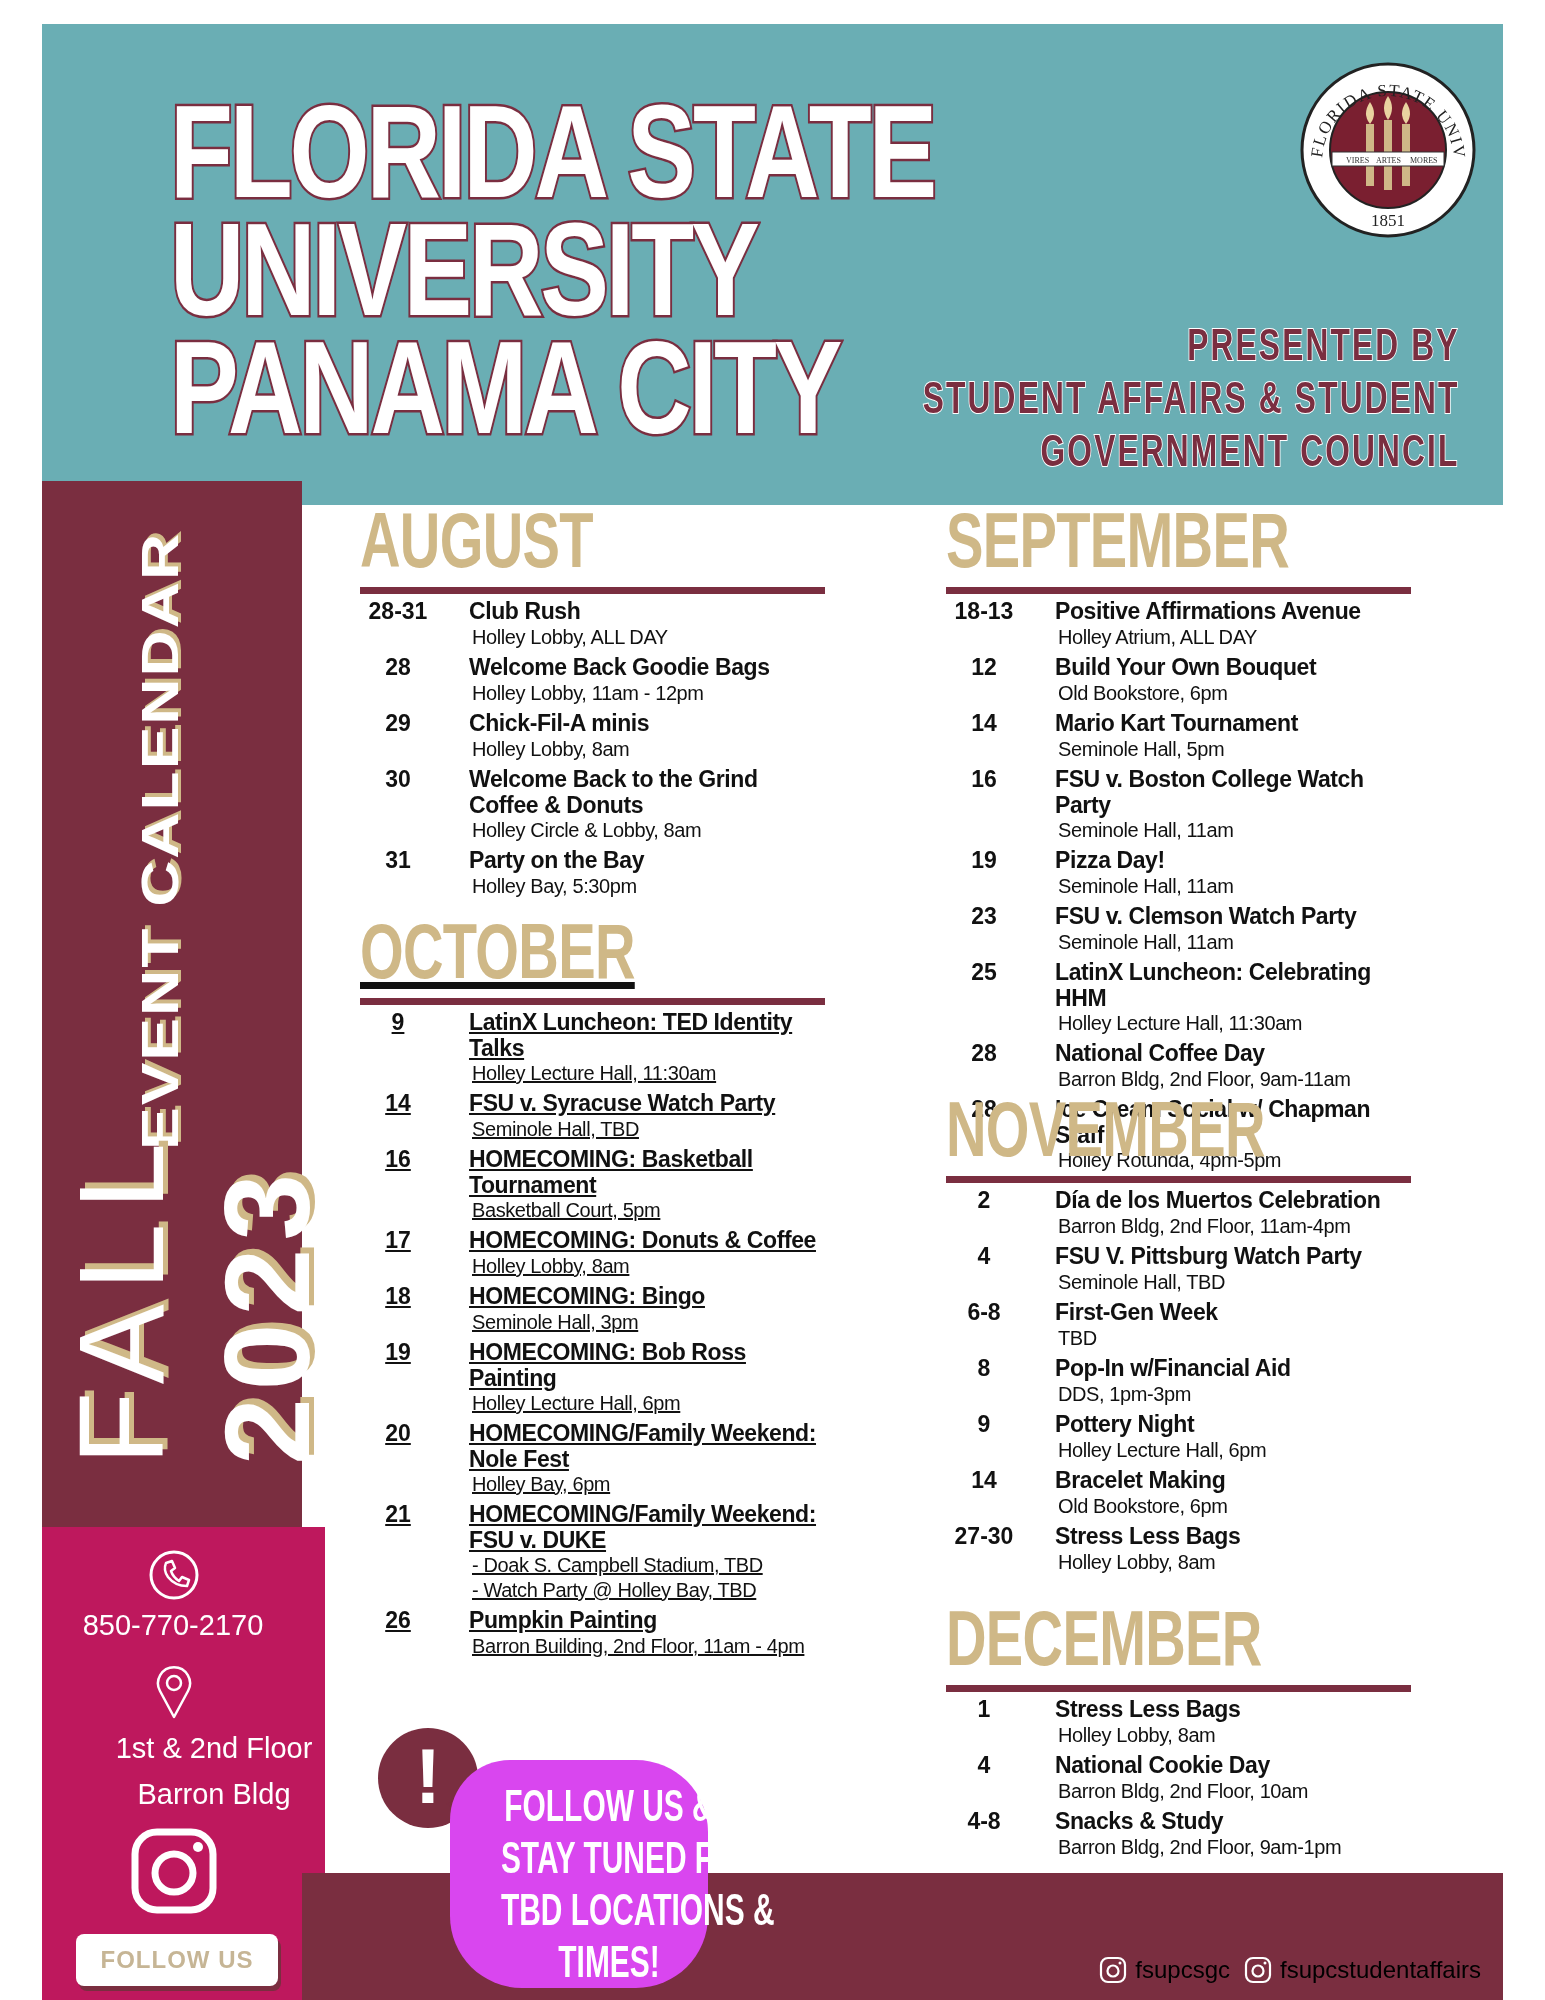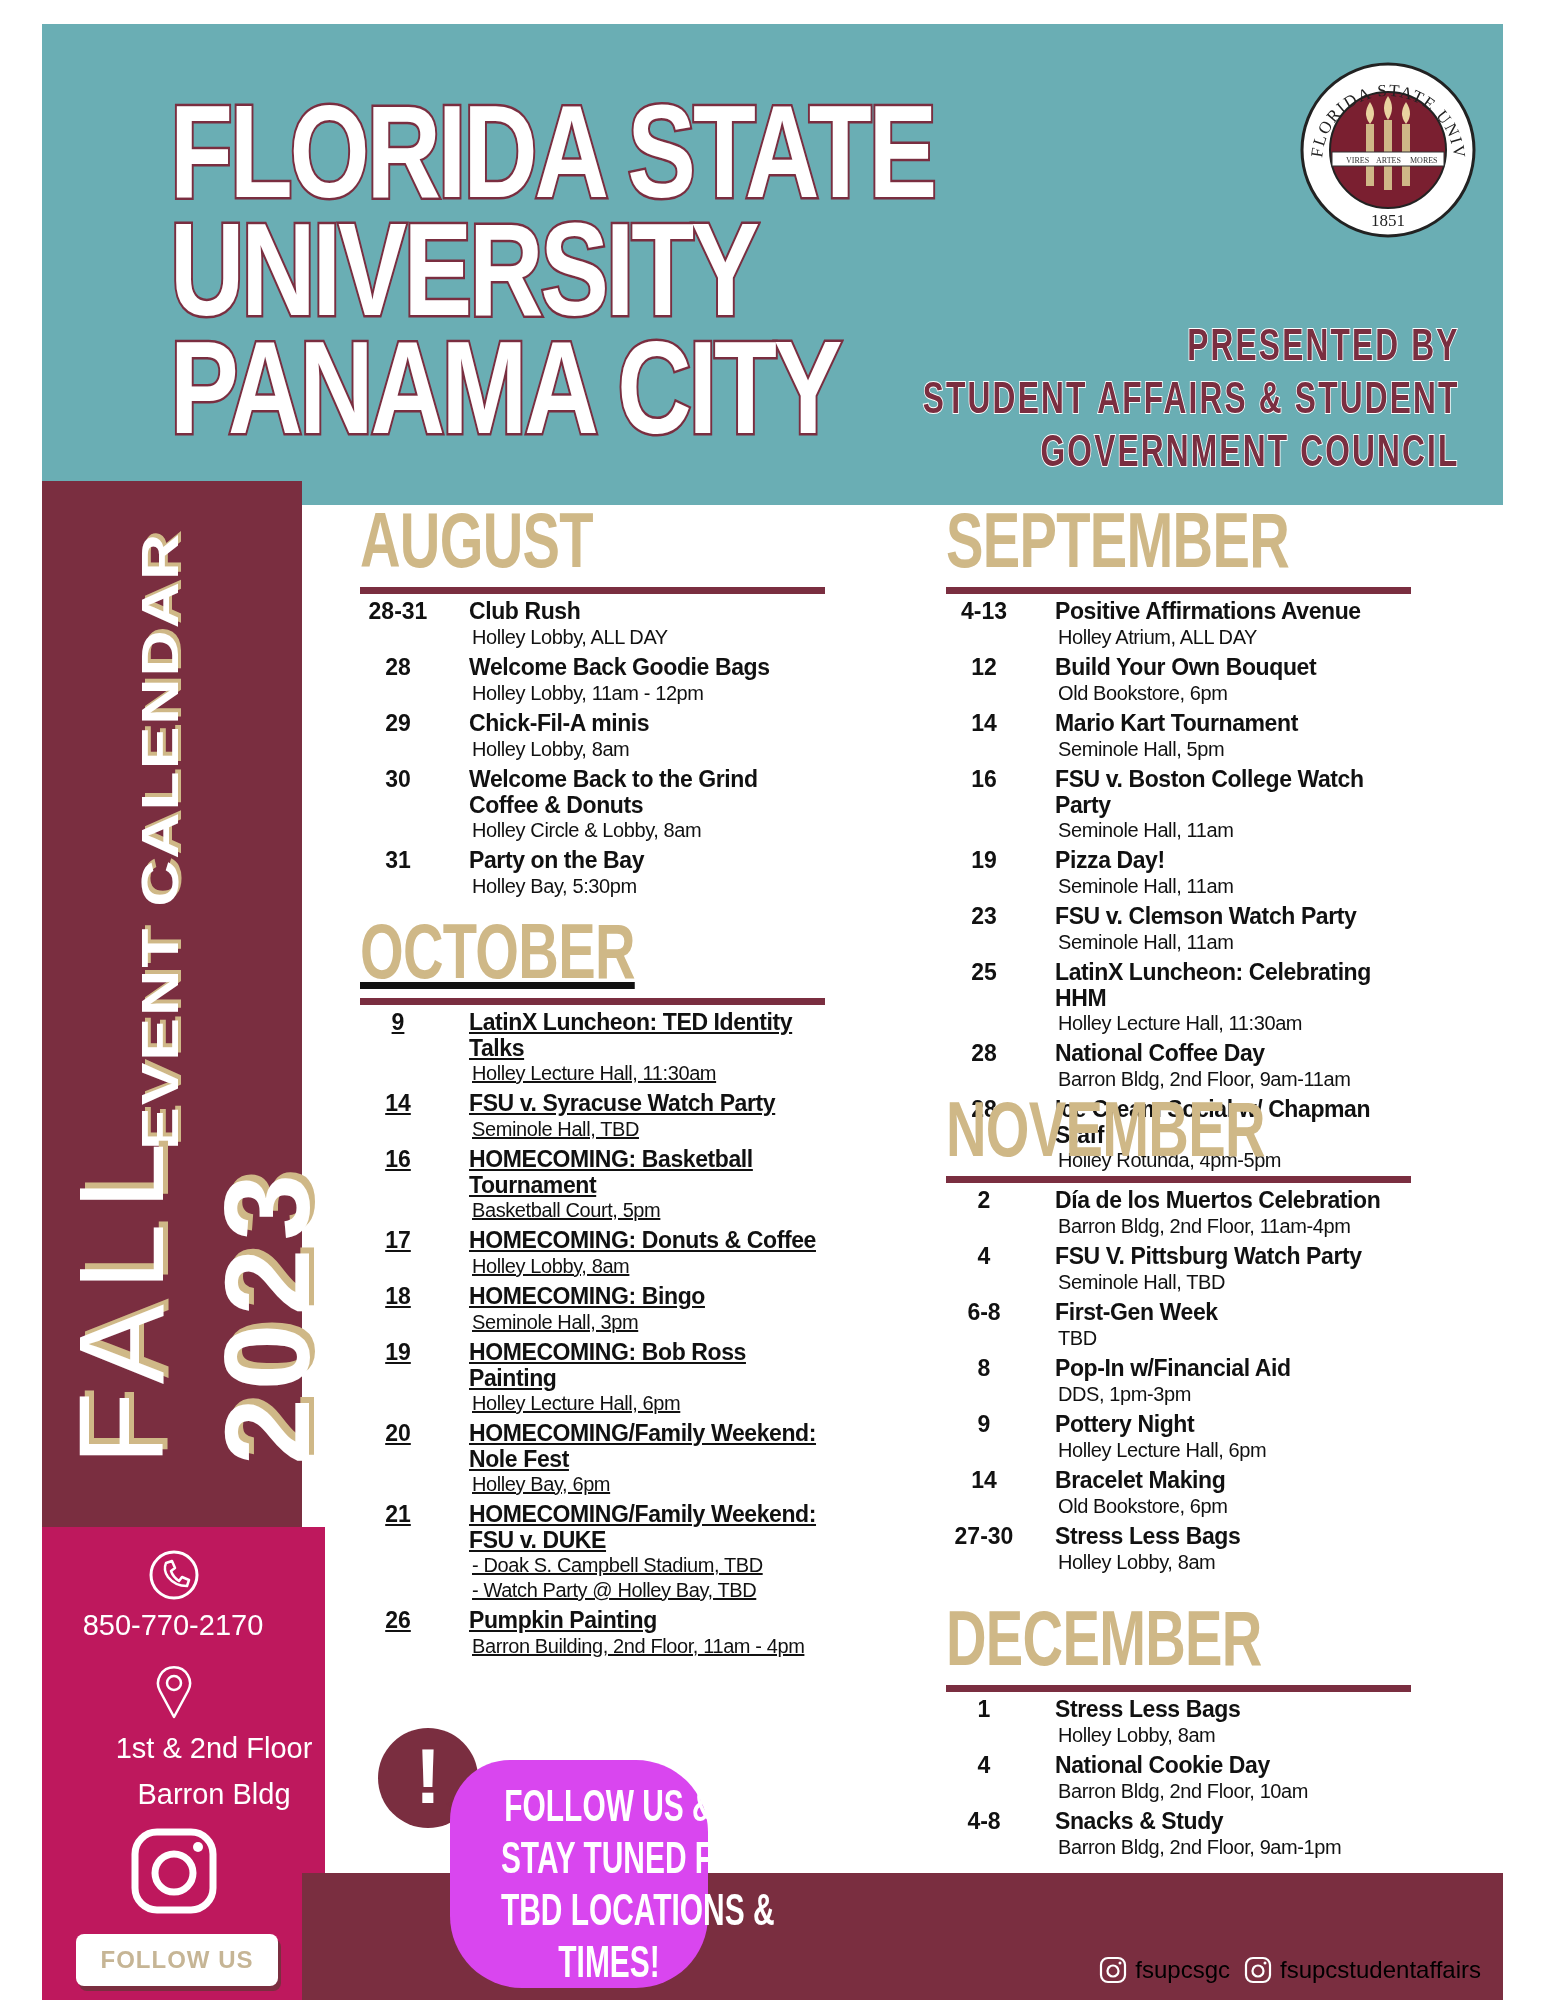--- a/index.html
+++ b/index.html
@@ -290,21 +290,21 @@
         <div class="ev-gap"></div>
       </div>
     </div>
   </div>
 <div class="month" id="sep">
     <div class="month-title">SEPTEMBER</div>
     <div class="month-rule" style="width:465px"></div>
     <div class="events">
       <div class="event">
         <div class="ev-row">
-          <span class="ev-date">4-13</span>
+          <span class="ev-date">18-13</span>
           <span class="ev-title">Positive Affirmations Avenue</span>
         </div>
         <div class="ev-loc">Holley Atrium, ALL DAY</div>
         <div class="ev-gap"></div>
       </div>
       <div class="event">
         <div class="ev-row">
           <span class="ev-date">12</span>
           <span class="ev-title">Build Your Own Bouquet</span>
         </div>

